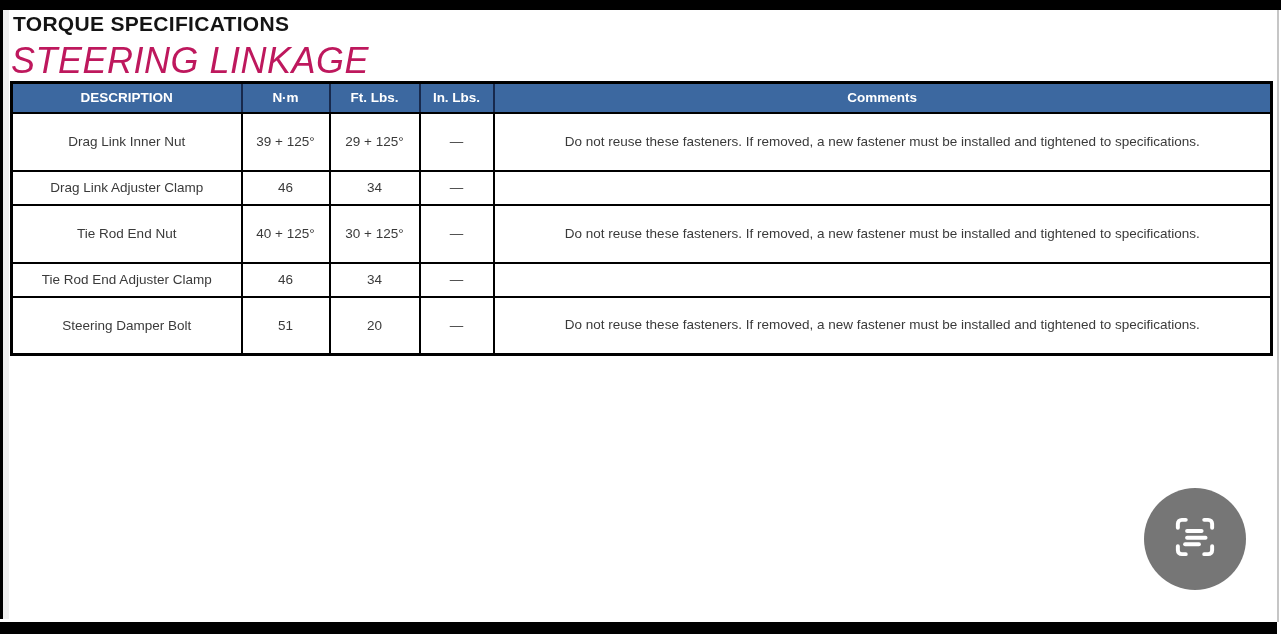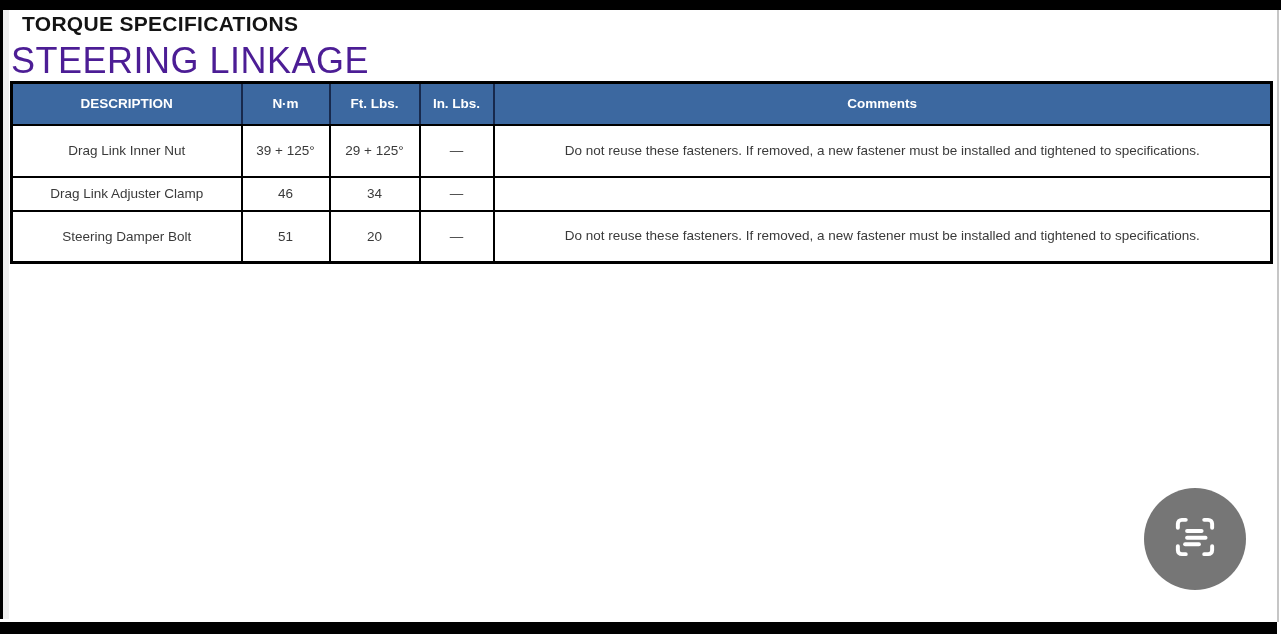--- a/index.html
+++ b/index.html
@@ -10,60 +10,61 @@
     overflow: hidden;
     position: relative;
   }
   .bar-top    { position: absolute; left: 0; top: 0; width: 1281px; height: 10px; background: #000; }
   .bar-bottom { position: absolute; left: 0; top: 622px; width: 1277px; height: 12px; background: #000; }
   .bar-left   { position: absolute; left: 0; top: 0; width: 3px; height: 619px; background: #000; }
   .edge-left-shade { position: absolute; left: 3px; top: 10px; width: 6px; height: 609px; background: #efefef; }
   .edge-right-line { position: absolute; left: 1277px; top: 10px; width: 2px; height: 612px; background: #c6c6c6; }
 
   .doc-title {
-    position: absolute; left: 22px; top: 12px;
+    position: absolute; left: 13px; top: 12px;
     font-size: 21px; font-weight: bold; color: #141414;
     letter-spacing: 0.3px;
   }
   .doc-subtitle {
     position: absolute; left: 11px; top: 40px;
-    font-size: 36px; font-weight: 400; color: #4c1d95;
+    font-size: 36px; font-weight: 400; color: #be185d;
     letter-spacing: 0.5px;
+    font-style: italic;
   }
 
   table.spec {
     position: absolute; left: 10px; top: 81px;
     width: 1263px;
     border-collapse: collapse;
     table-layout: fixed;
   }
   table.spec, table.spec th, table.spec td {
     border: 2px solid #000;
   }
   table.spec { border-width: 3px; }
   table.spec th {
     background: #3c68a0;
     color: #ffffff;
     font-size: 13.5px;
     font-weight: bold;
-    height: 42px;
+    height: 30px;
     border-color: #17294d;
     border-bottom-color: #000;
     text-align: center;
     vertical-align: middle;
   }
   table.spec td {
     font-size: 13.5px;
     color: #3a3a3a;
     text-align: center;
     vertical-align: middle;
     padding: 3px 6px;
     background: #fff;
   }
-  tr.row-tall  td { height: 52px; }
+  tr.row-tall  td { height: 58px; }
   tr.row-short td { height: 34px; }
   td.cell-comments .comment-inner {
     max-width: 690px;
     margin: 5px auto;
     line-height: 18px;
   }
   td.cell-description .desc-inner {
     max-width: 177px;
     margin: 0 auto;
     line-height: 17px;
@@ -125,20 +126,42 @@
         </td>
       <td>46</td>
       <td>34</td>
       <td>—</td>
       <td class="cell-comments">
           <div class="comment-inner"></div>
         </td>
     </tr>
     <tr class="row-tall">
       <td class="cell-description">
+          <div class="desc-inner">Tie Rod End Nut</div>
+        </td>
+      <td>40 + 125°</td>
+      <td>30 + 125°</td>
+      <td>—</td>
+      <td class="cell-comments">
+          <div class="comment-inner">Do not reuse these fasteners. If removed, a new fastener must be installed and tightened to specifications.</div>
+        </td>
+    </tr>
+    <tr class="row-short">
+      <td class="cell-description">
+          <div class="desc-inner">Tie Rod End Adjuster Clamp</div>
+        </td>
+      <td>46</td>
+      <td>34</td>
+      <td>—</td>
+      <td class="cell-comments">
+          <div class="comment-inner"></div>
+        </td>
+    </tr>
+    <tr class="row-tall">
+      <td class="cell-description">
           <div class="desc-inner">Steering Damper Bolt</div>
         </td>
       <td>51</td>
       <td>20</td>
       <td>—</td>
       <td class="cell-comments">
           <div class="comment-inner">Do not reuse these fasteners. If removed, a new fastener must be installed and tightened to specifications.</div>
         </td>
     </tr>
   </tbody>

